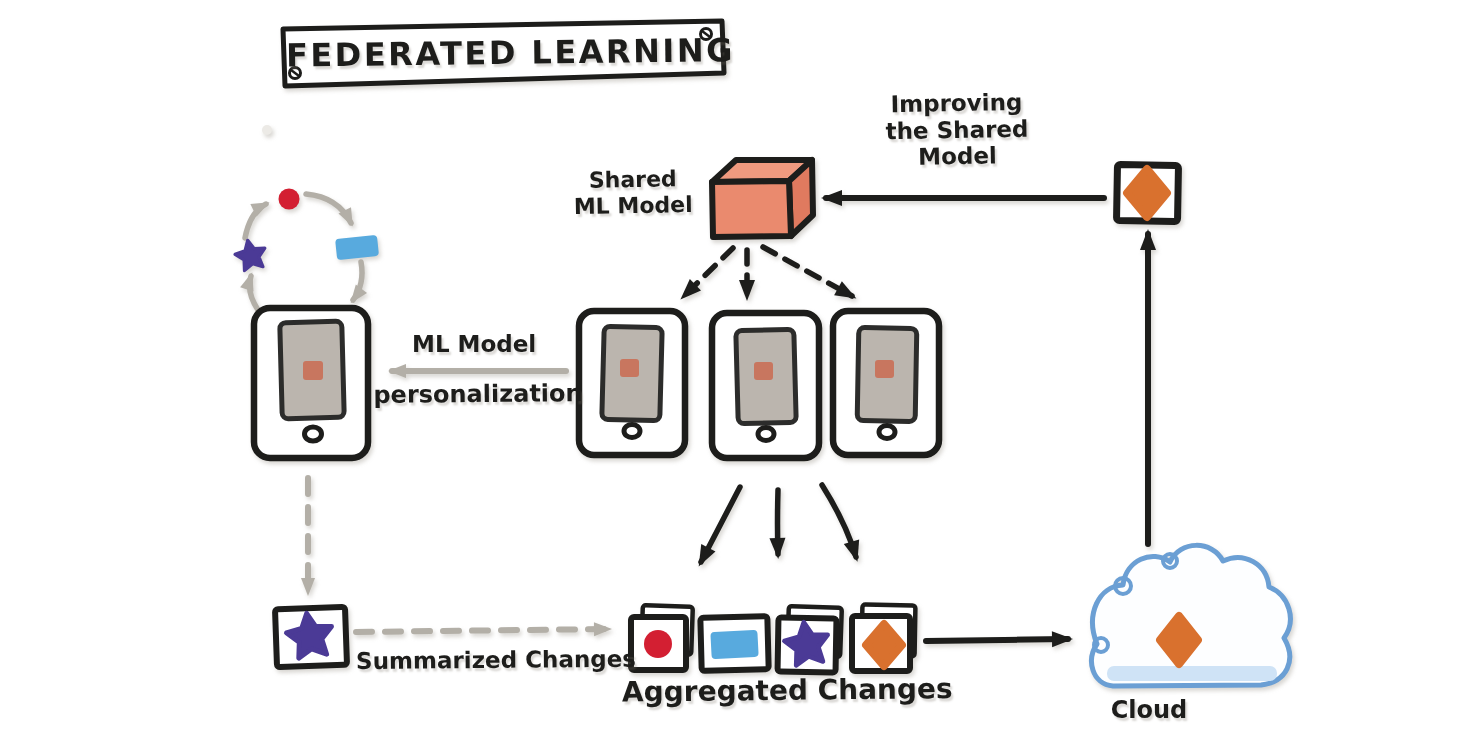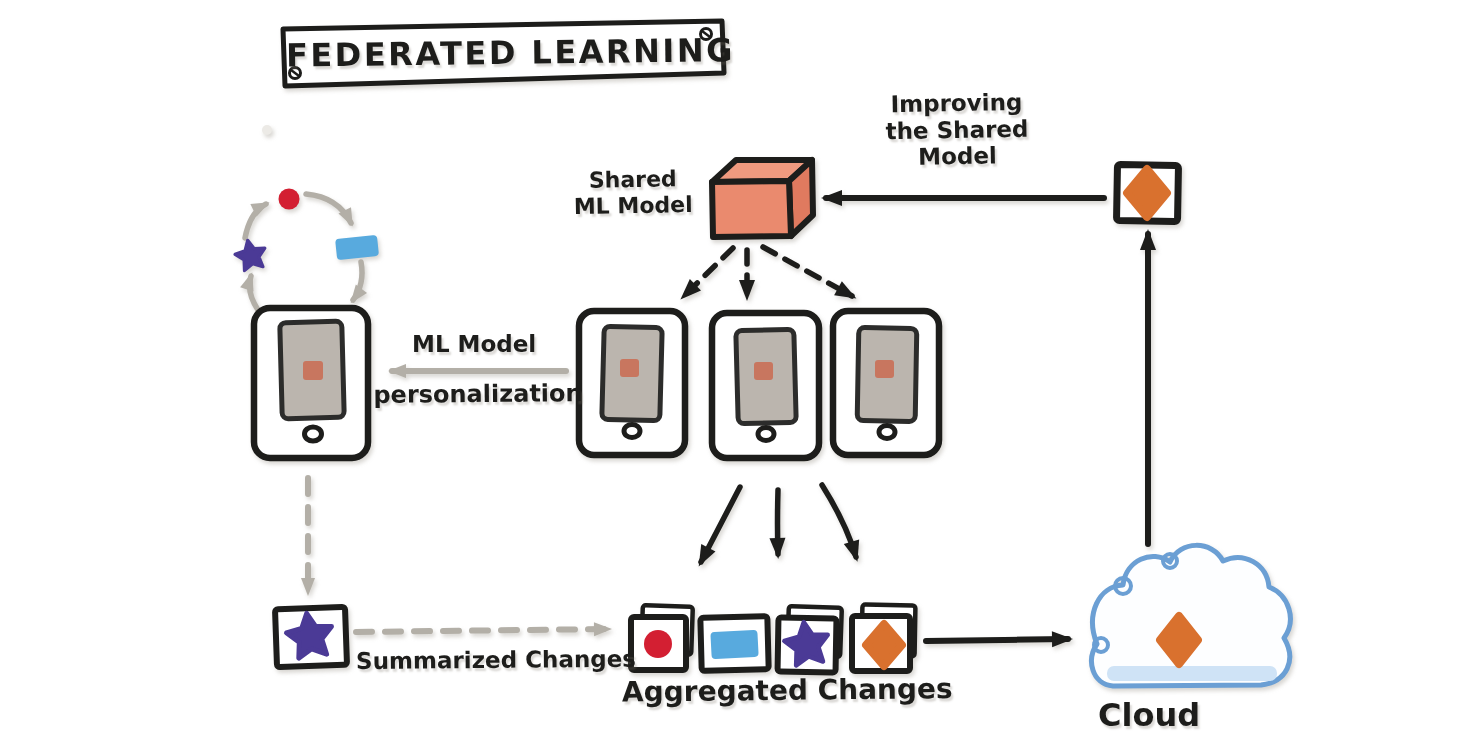--- a/index.html
+++ b/index.html
@@ -200,15 +200,15 @@
     <span>Model</span>
   </div>
 
   <div class="lbl" style="left:412px;top:331px;width:120px;font-size:23px;">ML Model</div>
   <div class="lbl" style="left:372px;top:381px;width:212px;font-size:24px;transform:rotate(-0.5deg);">personalization</div>
 
   <div class="lbl" style="left:356px;top:647px;width:246px;font-size:23px;transform:rotate(-0.5deg);">Summarized Changes</div>
 
   <div class="lbl" style="left:622px;top:675px;width:302px;font-size:28px;transform:rotate(-0.6deg);">Aggregated Changes</div>
 
-  <div class="lbl" style="left:1096px;top:697px;width:106px;font-size:32px;">Cloud</div>
+  <div class="lbl" style="left:1096px;top:697px;width:106px;font-size:24px;">Cloud</div>
 
 </div>
 
 </body></html>

